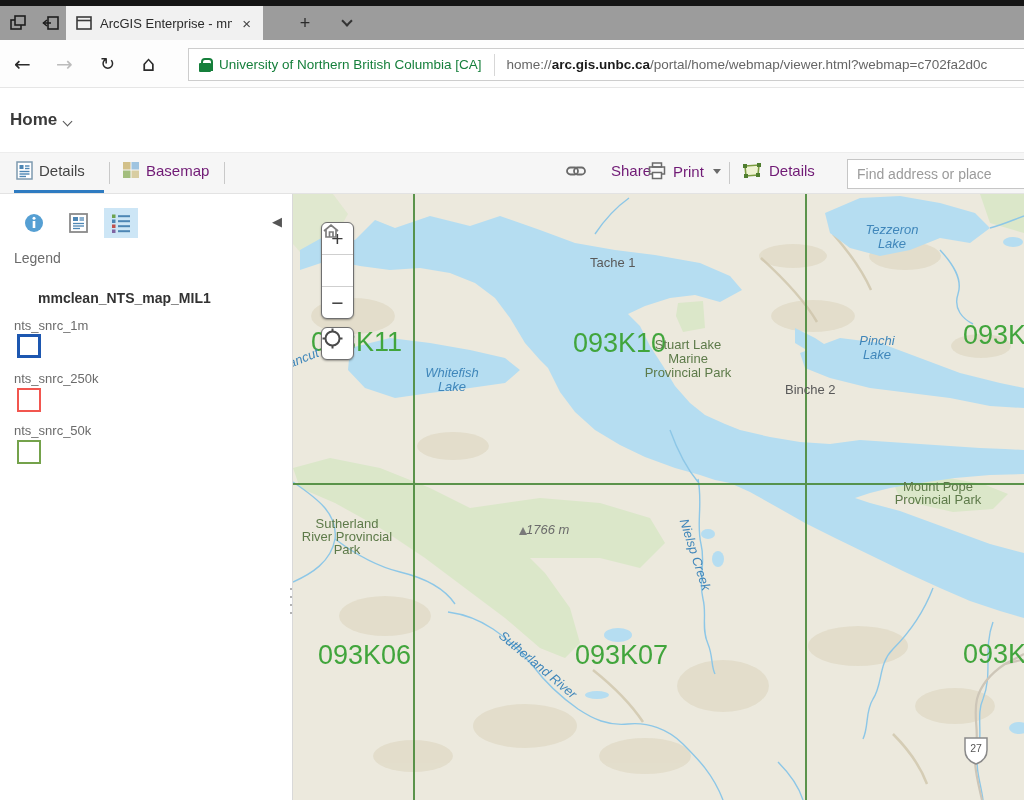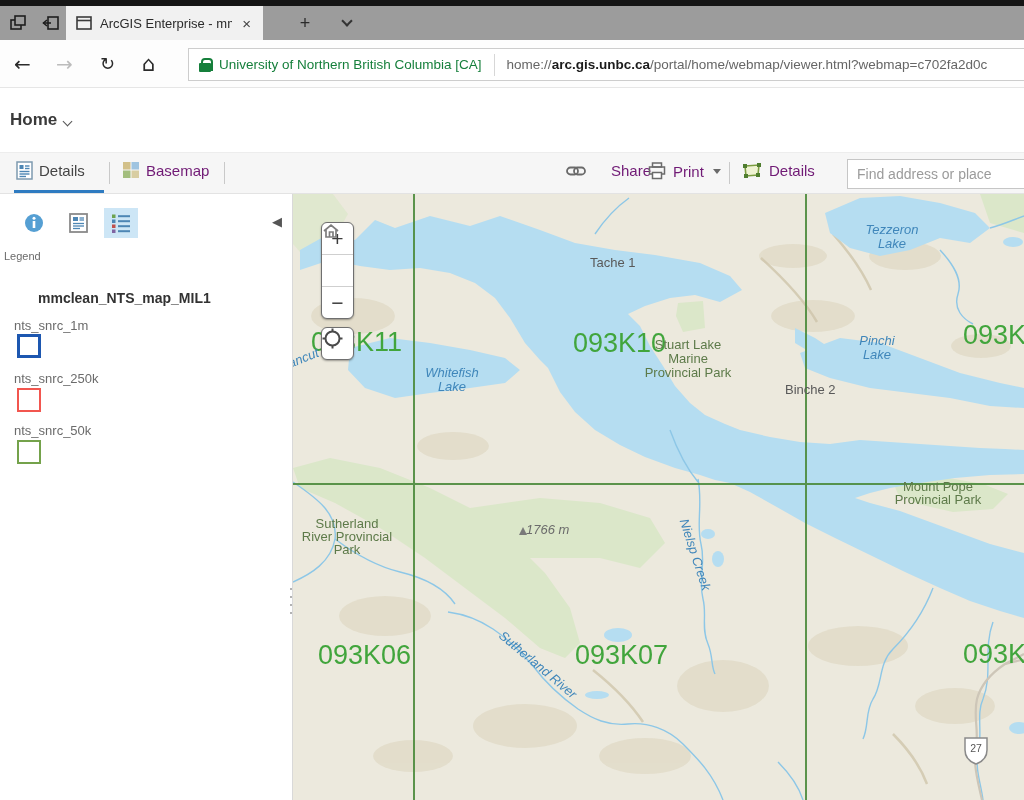--- a/index.html
+++ b/index.html
@@ -59,21 +59,21 @@
   #measure-item { left:742px; top:9px; display:flex; gap:7px; align-items:center; }
   #search-box { left:847px; top:6px; width:190px; height:30px; border:1px solid #c6c6c6; background:#fff;
                 font-size:14px; color:#444; padding:0 9px; outline:none; }
   #search-box::placeholder { color:#9b9b9b; }
 
   
   #sidebar { left:0; top:194px; width:293px; height:606px; background:#fff; border-right:1px solid #d9d9d9; }
   .side-tab { top:14px; width:34px; height:30px; display:flex; align-items:center; justify-content:center; }
   #tab-legend-btn { background:#cde6f6; }
   #collapse-arrow { left:272px; top:20px; color:#555; font-size:13px; font-family:"DejaVu Sans",sans-serif; }
-  #legend-heading { left:4px; top:56px; font-size:11px; color:#6b6b6b; }
+  #legend-heading { left:14px; top:56px; font-size:14px; color:#6b6b6b; }
   #group-title { left:14px; top:96px; font-size:14px; font-weight:700; color:#323232;margin-left:24px; }
   .layer-lbl { left:14px; font-size:13px; color:#6b6b6b; }
   .swatch { left:17px; width:24px; height:24px; background:#fff; }
   #sw-1m   { border:3px solid #1d57b0; }
   #sw-250k { border:2px solid #f2564f; }
   #sw-50k  { border:2px solid #74a24b; }
 
   
   #grip { left:290px; top:588px; width:7px; height:26px; display:grid;
           grid-template-columns:2px 2px; gap:2px; align-content:space-between; }

